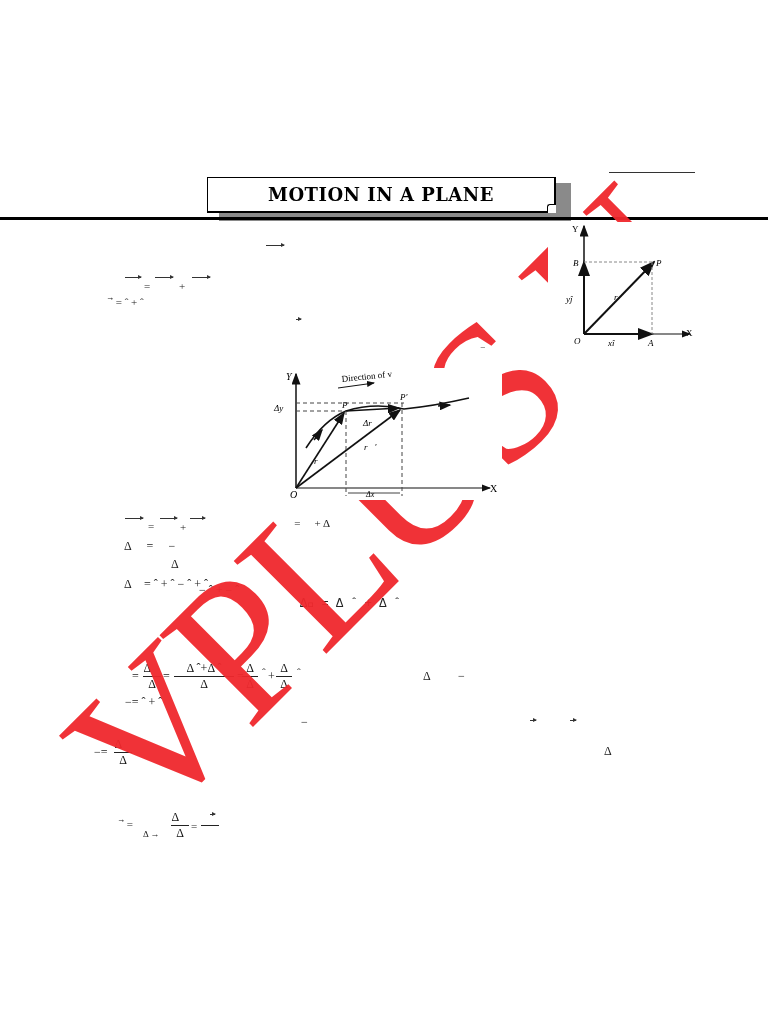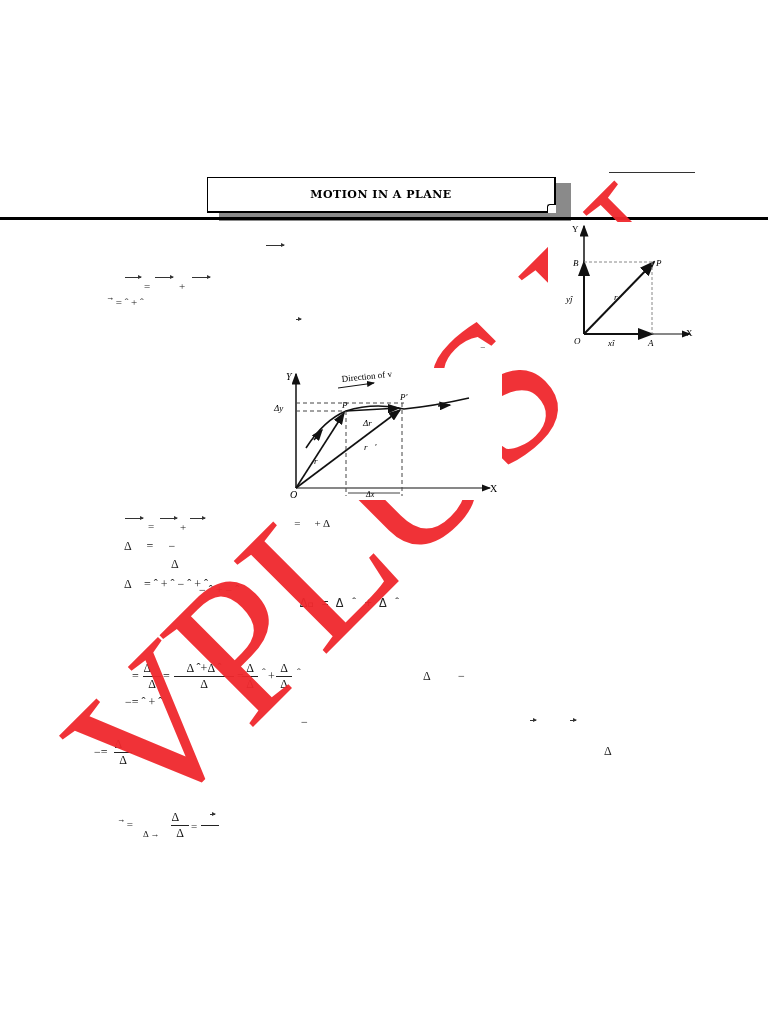--- a/index.html
+++ b/index.html
@@ -9,21 +9,21 @@
   .frag { position:absolute; font-size:11px; line-height:11px; color:#222; white-space:nowrap; }
   .frag.big { font-size:12px; }
   .short-rule { position:absolute; left:609px; top:172px; width:86px; height:1px; background:#333; }
   .main-rule { position:absolute; left:0; top:217px; width:768px; height:3px; background:#000; }
   .title-shadow { position:absolute; left:219px; top:183px; width:352px; height:38px; background:#8a8a8a; }
   .title-box { position:absolute; left:207px; top:177px; width:349px; height:36px; background:#fff;
                border:1px solid #000; border-right-width:2px; border-bottom-width:2px; box-sizing:border-box;
                display:flex; align-items:center; justify-content:center; }
   .title-box .fold { position:absolute; right:-2px; bottom:-2px; width:8px; height:8px; background:#fff;
                      border-top:1px solid #000; border-left:1px solid #000; border-radius:3px 0 0 0; }
-  .title-text { font-family:"DejaVu Serif","Liberation Serif",serif; font-weight:bold; font-size:11px; letter-spacing:0.5px; color:#000;text-align:center; }
+  .title-text { font-family:"DejaVu Serif","Liberation Serif",serif; font-weight:bold; font-size:18px; letter-spacing:0.5px; color:#000;text-align:center; }
   .watermark { position:absolute; left:0; top:0; width:768px; height:1024px; pointer-events:none; }
   .diagram { position:absolute; background:#fff; }
   .vec { position:absolute; height:1px; background:#333; }
   .vec::after { content:""; position:absolute; right:-1px; top:-2px; border-left:4px solid #333; border-top:2.5px solid transparent; border-bottom:2.5px solid transparent; }
   .frac { position:absolute; display:flex; flex-direction:column; align-items:center; font-size:12px; line-height:13px; }
   .frac .bar { width:100%; height:1px; background:#222; margin:1px 0; }
 </style>
 </head>
 <body>
 

